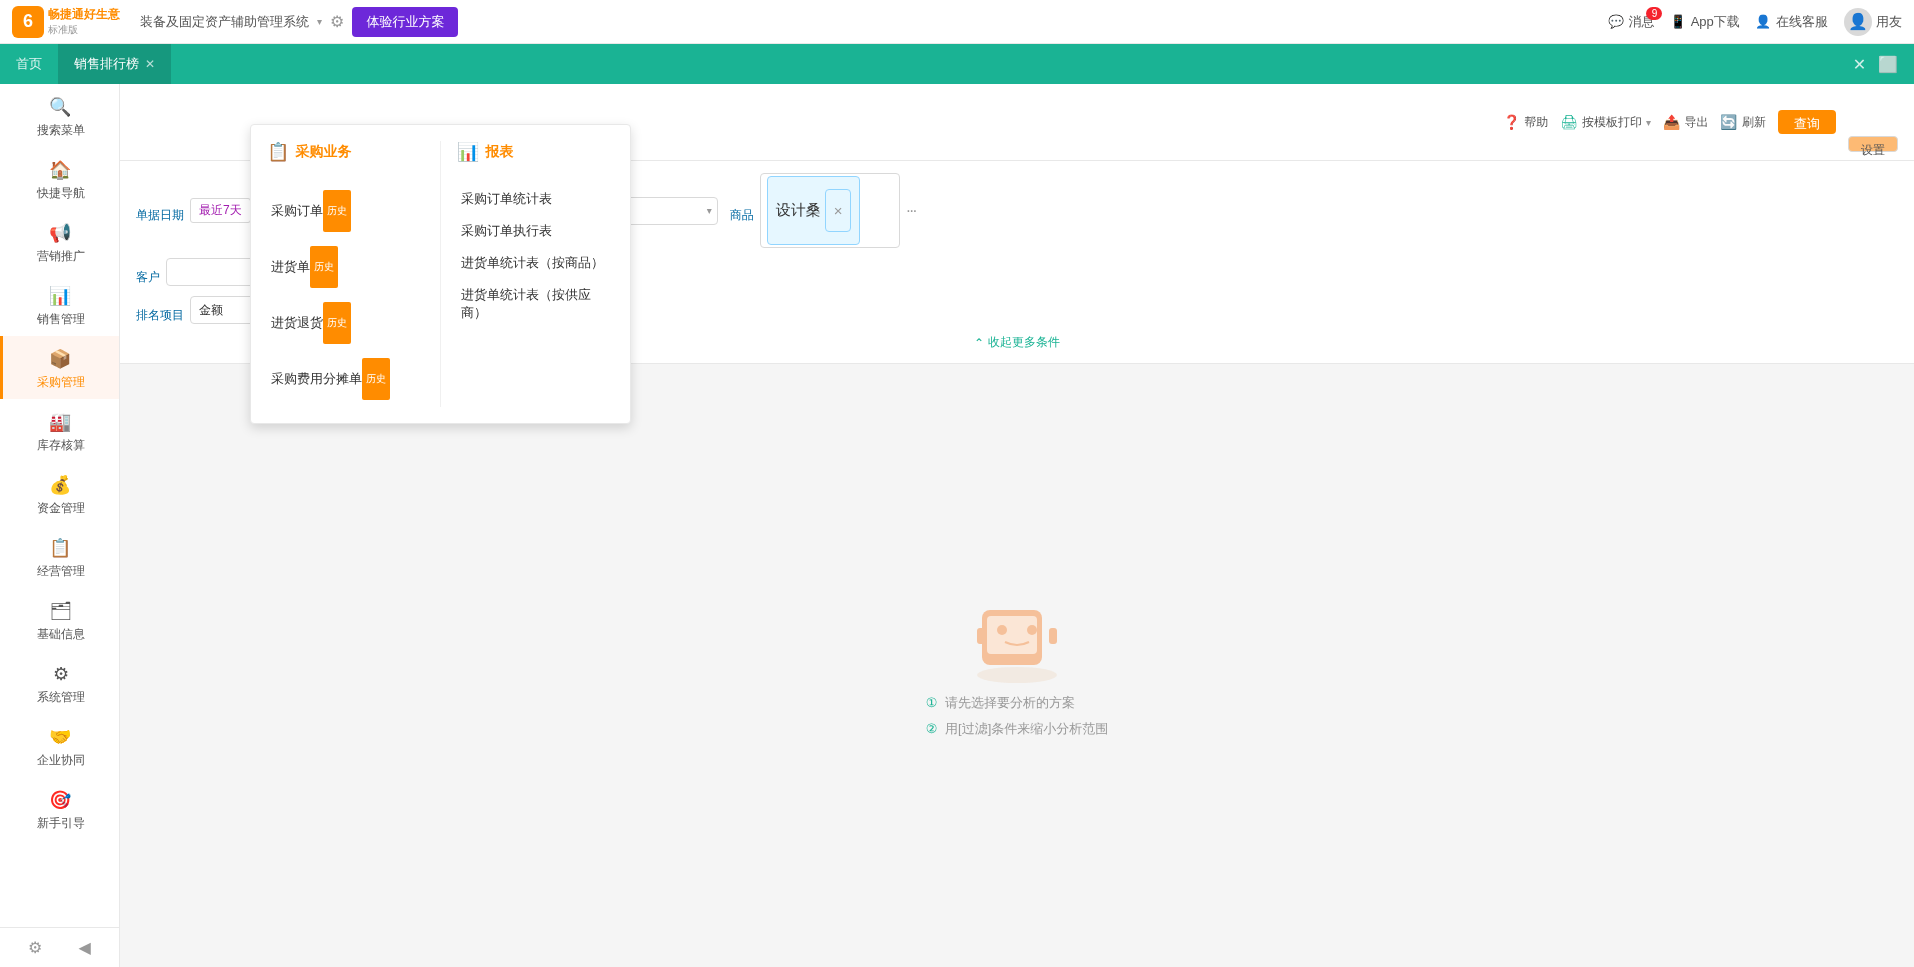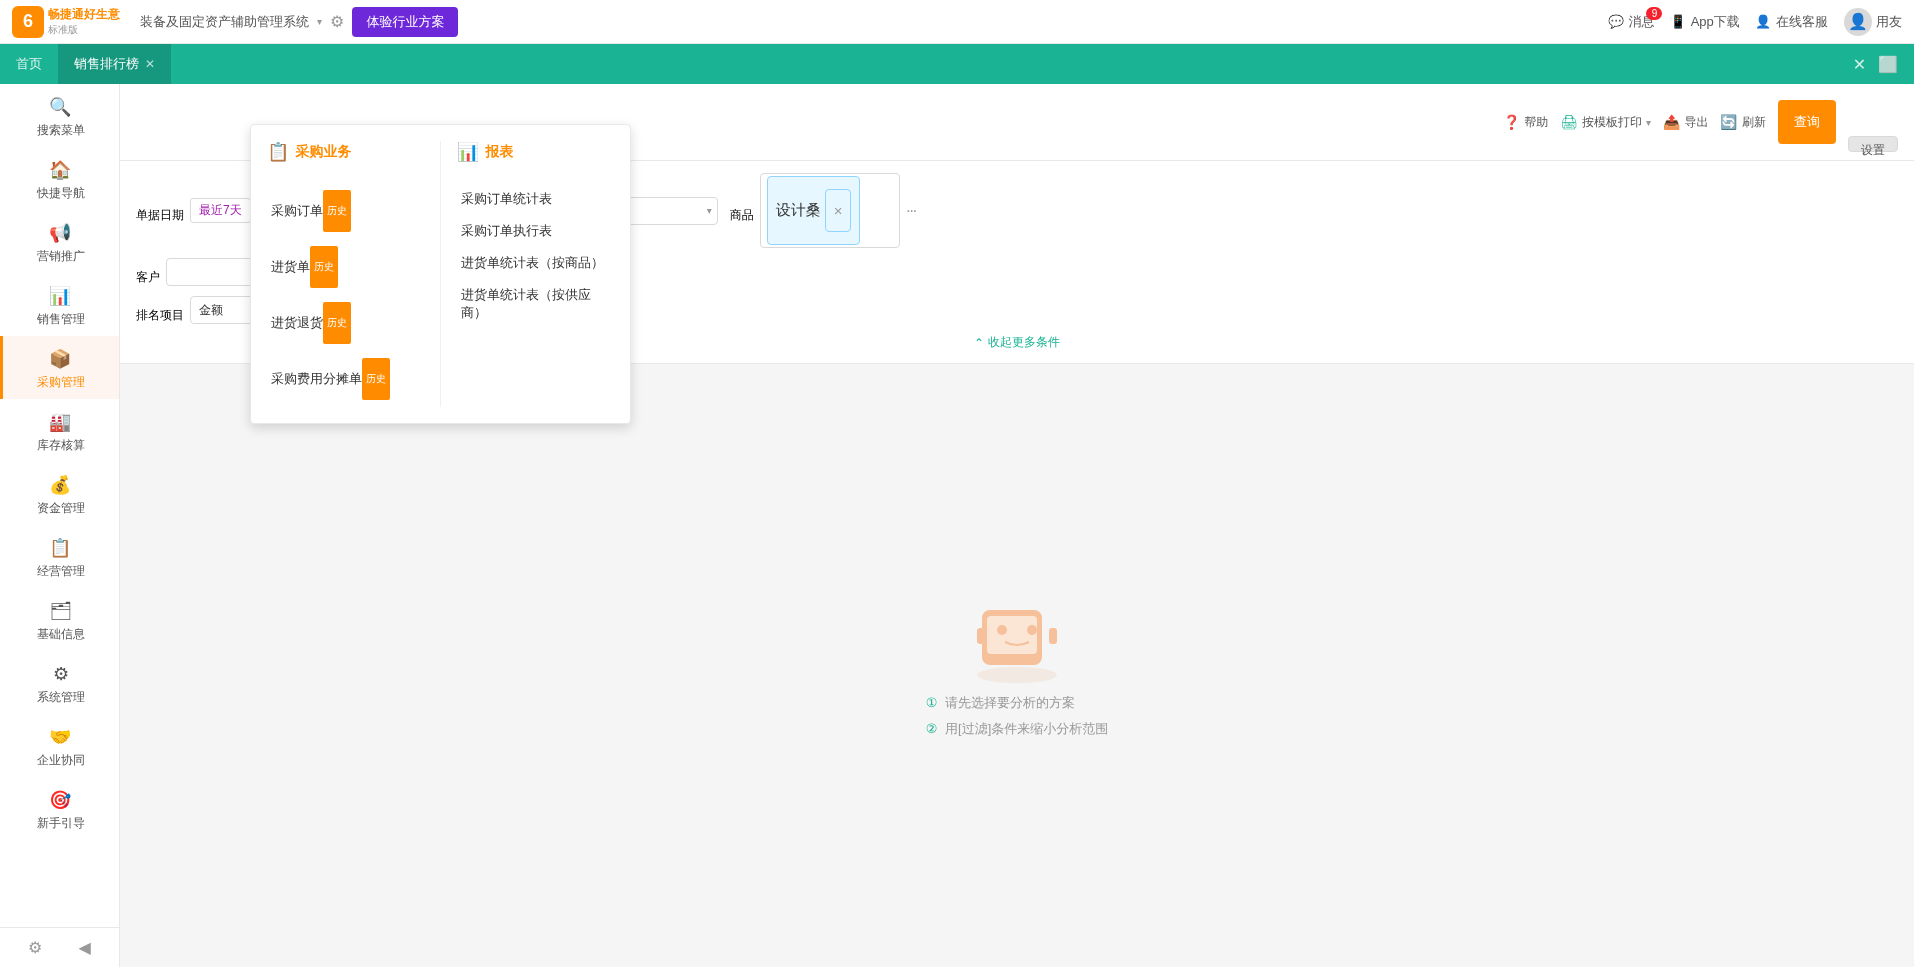--- a/index.html
+++ b/index.html
@@ -74,21 +74,21 @@
       color: #555; font-size: 12px; background: none; border: none;
     }
     .toolbar-btn .icon { color: #1ab394; font-size: 14px; }
 
     
     .filter-area {
       background: #fff; padding: 12px 16px; border-bottom: 1px solid #e8e8e8;
     }
     .filter-row { display: flex; align-items: center; gap: 12px; margin-bottom: 10px; flex-wrap: wrap; }
     .filter-item { display: flex; align-items: center; gap: 6px; }
-    .filter-label { color: #000000; font-size: 12px; white-space: nowrap; margin-top: 10px; }
+    .filter-label { color: #0369a1; font-size: 12px; white-space: nowrap; margin-top: 10px; }
     .filter-input {
       border: 1px solid #d9d9d9; border-radius: 4px; padding: 4px 8px;
       font-size: 12px; color: #333; min-width: 160px; height: 28px; background: #fff;
       outline: none;
     }
     .filter-tag {
       display: inline-flex; align-items: center; gap: 4px;
       background: #e6f7ff; border: 1px solid #91d5ff; border-radius: 4px;
       padding: 12px 8px; font-size: 15px; color: #333;
     }
@@ -96,24 +96,24 @@
     .filter-select {
       border: 1px solid #d9d9d9; border-radius: 4px; padding: 4px 24px 4px 8px;
       font-size: 12px; color: #333; height: 28px; background: #fff;
       appearance: none; outline: none; min-width: 120px; cursor: pointer;
     }
     .select-wrapper { position: relative; display: inline-flex; align-items: center; }
     .select-arrow { position: absolute; right: 6px; pointer-events: none; color: #999; font-size: 10px; }
     .dots-btn { color: #999; cursor: pointer; font-size: 16px; letter-spacing: -2px; }
     .action-btn-primary {
       background: #ff8c00; color: white; border: none; padding: 5px 16px;
-      border-radius: 4px; cursor: pointer; font-size: 13px; height: 44px;
+      border-radius: 4px; cursor: pointer; font-size: 13px; height: 24px;
     }
     .action-btn-default {
-      background: #e5e5e5; color: #555; border: 1px solid #d9d9d9; padding: 5px 12px;
+      background: #fdba74; color: #555; border: 1px solid #d9d9d9; padding: 5px 12px;
       border-radius: 4px; cursor: pointer; font-size: 12px; height: 16px; margin-top: 44px;
     }
     .collapse-btn {
       display: flex; align-items: center; gap: 4px; color: #1ab394;
       cursor: pointer; font-size: 12px; background: none; border: none;
     }
     .filter-row-center { display: flex; justify-content: center; margin-top: 4px; }
 
     
     .empty-state {

